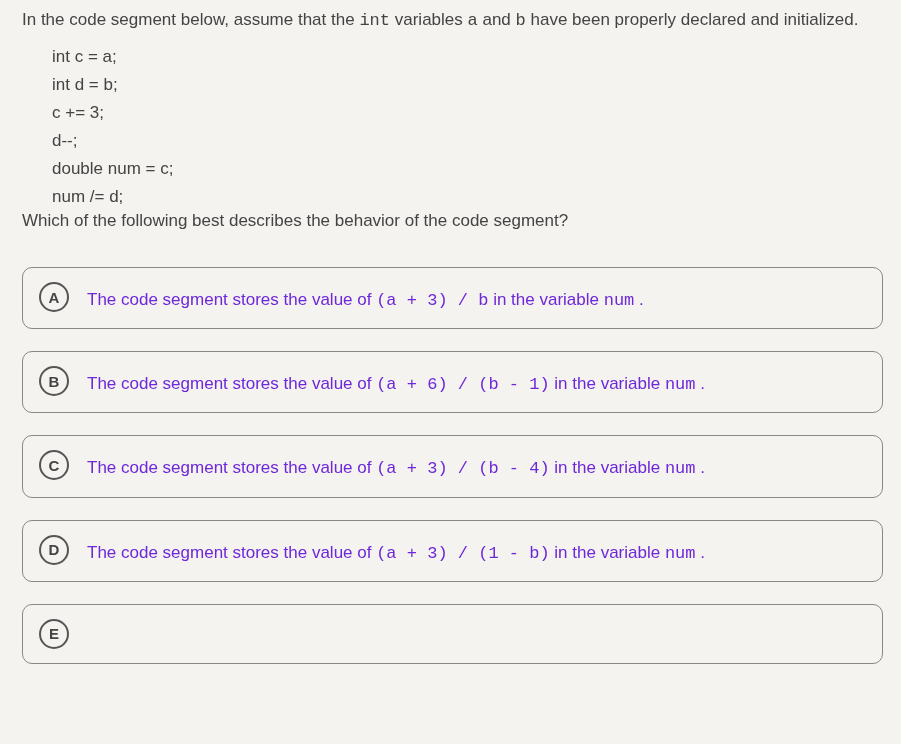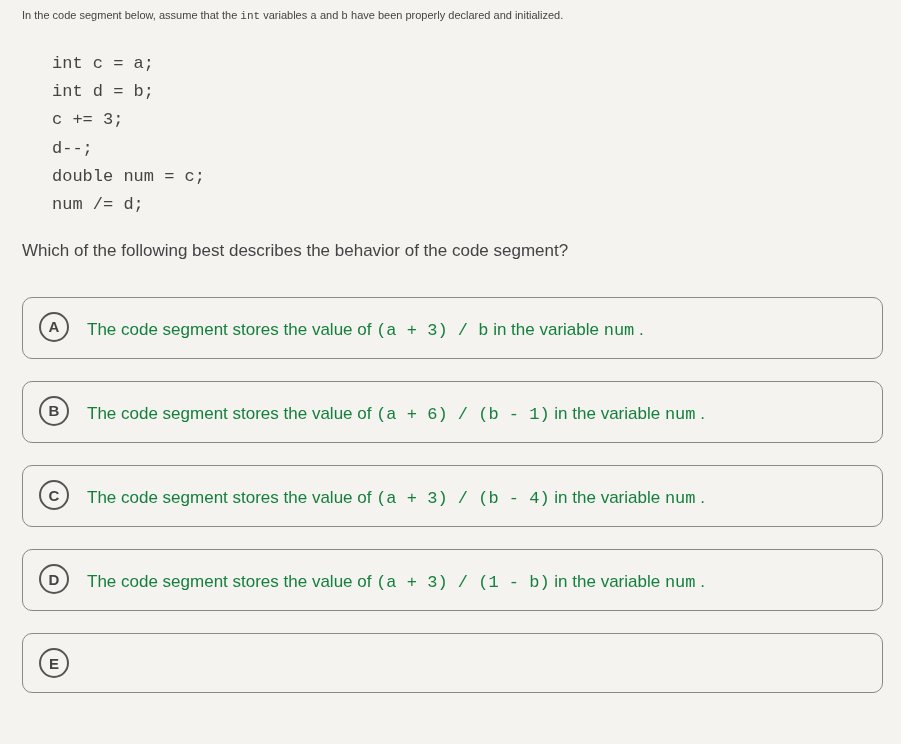--- a/index.html
+++ b/index.html
@@ -5,32 +5,31 @@
     * { box-sizing: border-box; margin: 0; padding: 0; }
     body {
       width: 901px;
       height: 744px;
       background: #f5f3f0;
       font-family: Arial, Helvetica, sans-serif;
       padding: 8px 18px 18px 22px;
       color: #3a3a3a;
     }
     .question-stem {
-      font-size: 11px;
+      font-size: 17px;
       line-height: 1.4;
-      margin-bottom: 26px;
+      margin-bottom: 10px;
       color: #444;
     }
     .question-stem .code { font-family: 'Courier New', monospace; }
     .code-block {
-      font-family: Liberation Mono, monospace;
+      font-family: Liberation Sans, sans-serif;
       font-size: 17px;
       line-height: 1.65;
       margin-left: 30px;
-      margin-bottom: 22px;
       color: #444;
       white-space: pre;
     }
     .question-prompt {
       font-size: 17px;
       margin-bottom: 36px;
       color: #444;
     }
     .options { display: flex; flex-direction: column; gap: 22px; }
     .option {
@@ -49,21 +48,21 @@
       border-radius: 50%;
       display: flex; align-items: center; justify-content: center;
       font-weight: bold;
       font-size: 15px;
       color: #444;
       flex-shrink: 0;
     }
     .option-text {
       font-size: 17px;
       line-height: 1.6;
-      color: #15803d;
+      color: #6d28d9;
       padding-top: 4px;
     }
     .option-text .code { font-family: 'Courier New', monospace; }
   </style>
 </head>
 <body>
 
 <div class="question-stem">
   <span>In the code segment below, assume that the </span>
   <span class="code">int</span>

